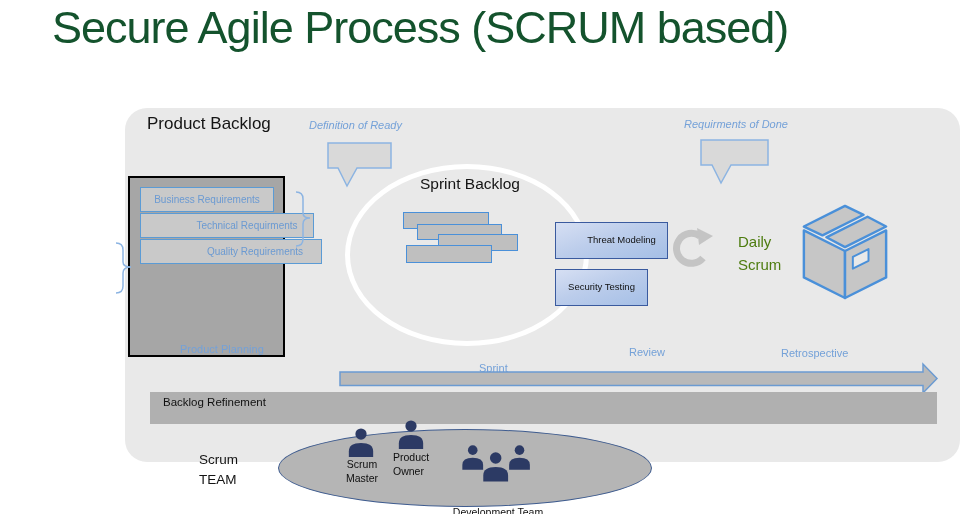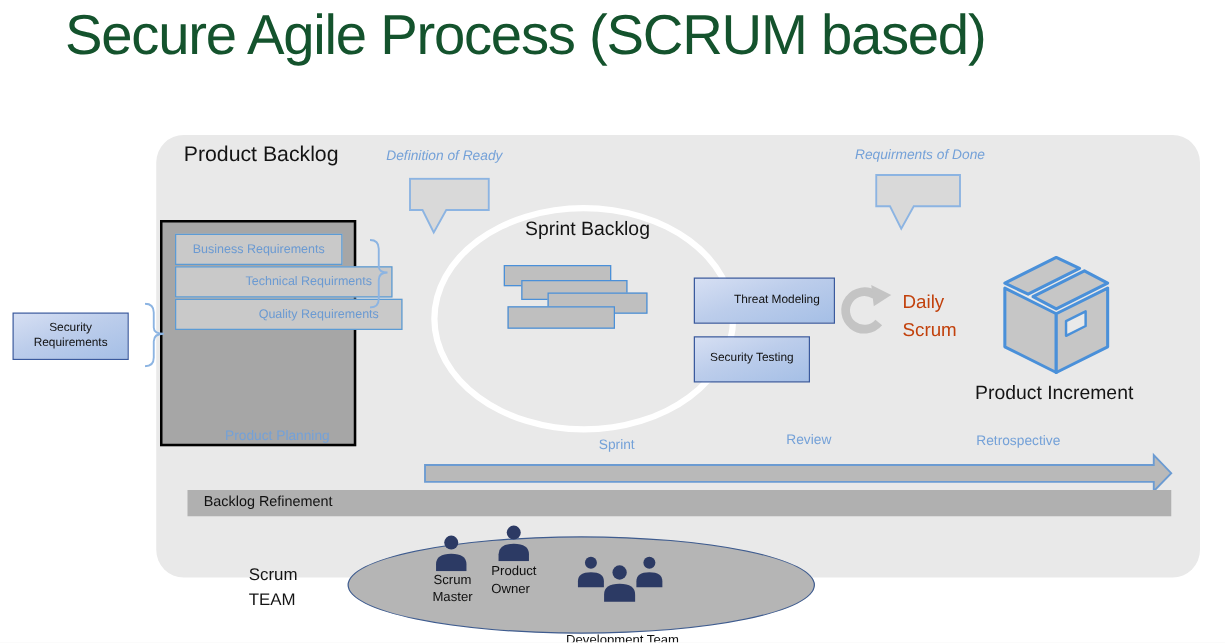--- a/index.html
+++ b/index.html
@@ -14,23 +14,23 @@
   .req-item{position:absolute;left:10px;width:132px;height:23px;background:#c9c9c9;border:1px solid #5b9bd5;
             color:#6b9ad2;font-size:10px;display:flex;align-items:center;justify-content:center;text-align:center;}
   .grad-box{background:linear-gradient(160deg,#d6dff3 0%,#bccdeb 45%,#a5bfe6 100%);border:1.5px solid #3a5a9e;
             display:flex;align-items:center;justify-content:center;text-align:center;color:#101010;
             font-size:9.5px;line-height:1.3;}
   .blue-label{color:#74a1d8;font-size:11px;font-style:italic;}
   .white-ellipse{left:345px;top:164px;width:234px;height:172px;border:5px solid #ffffff;border-radius:50%;}
   .sb-heading{left:420px;top:175px;font-size:15.5px;color:#141414;}
   .card{position:absolute;background:#bfbfbf;border:1.5px solid #4a90d9;}
   .stage{font-size:11px;color:#74a1d8;}
-  .refinement-bar{left:150px;top:392px;width:787px;height:21px;background:#b0b0b0;
+  .refinement-bar{left:150px;top:392px;width:787px;height:32px;background:#b0b0b0;
                   font-size:11.5px;color:#111;line-height:21px;padding-left:13px;box-sizing:border-box;}
-  .daily-label{left:722px;top:230px;font-size:15px;line-height:23px;color:#c2410c;}
+  .daily-label{left:738px;top:230px;font-size:15px;line-height:23px;color:#4d7c0f;}
   .pi-label{left:780px;top:306px;font-size:15.5px;color:#141414;}
   .team-label{left:199px;top:450px;font-size:13.5px;line-height:1.45;color:#141414;}
   .team-ellipse{left:278px;top:429px;width:372px;height:76px;background:#b5b5b5;
                 border:1.5px solid #3f5c8f;border-radius:50%;}
   .member-label{font-size:10.5px;color:#0f0f0f;line-height:1.35;}
 </style>
 </head>
 <body>
 
 <div class="canvas">
@@ -43,22 +43,20 @@
   <div class="abs pb-box">
     <div class="req-item" style="top:9px;">Business Requirements</div>
     <div class="req-item" style="top:35px;padding-left:40px;">Technical Requirments</div>
     <div class="req-item" style="top:61px;padding-left:48px;">Quality Requirements</div>
   </div>
 
   <svg class="abs" style="left:295px;top:191px;" width="16" height="56" viewBox="0 0 16 56">
     <path d="M1,1 Q8,1 8,8 L8,22 Q8,27 15,27 Q8,27 8,33 L8,48 Q8,55 1,55" fill="none" stroke="#8cb4e2" stroke-width="1.5"></path>
   </svg>
 
-  <div class="abs grad-box pre" style="left:10px;top:250px;width:91px;height:36px;">Security
-Requirements</div>
 
   <svg class="abs" style="left:115px;top:242px;" width="18" height="52" viewBox="0 0 18 52">
     <path d="M1,1 Q8,1 8,8 L8,20 Q8,25 16,25 Q8,25 8,31 L8,44 Q8,51 1,51" fill="none" stroke="#8cb4e2" stroke-width="1.5"></path>
   </svg>
 
   <div class="abs blue-label" style="left:309px;top:119px;">Definition of Ready</div>
   <svg class="abs" style="left:327px;top:142px;" width="66" height="46" viewBox="0 0 66 46">
     <path d="M1,1 H64 V26 H30 L20,44 L11,26 H1 Z" fill="#d9d9d9" stroke="#8cb4e2" stroke-width="1.5"></path>
   </svg>
 
@@ -87,24 +85,23 @@
 
   <svg class="abs" style="left:798px;top:200px;" width="94" height="102" viewBox="0 0 96 104">
     <g fill="#c6c6c6" stroke="#4a90d9" stroke-width="2.5" stroke-linejoin="round">
       <polygon points="48,6 67,15 25,36 6,27"></polygon>
       <polygon points="71,17 90,27 48,48 29,38"></polygon>
       <polygon points="6,31 48,52 48,100 6,79"></polygon>
       <polygon points="48,52 90,31 90,79 48,100"></polygon>
       <polygon points="56,58 72,50 72,62 56,70" fill="#e9e9e9" stroke-width="2"></polygon>
     </g>
   </svg>
-  <div class="abs pi-label">Product Increment</div>
 
   <div class="abs stage" style="left:180px;top:343px;">Product Planning</div>
-  <div class="abs stage" style="left:479px;top:350px;">Sprint</div>
+  <div class="abs stage" style="left:479px;top:362px;">Sprint</div>
   <div class="abs stage" style="left:629px;top:346px;">Review</div>
   <div class="abs stage" style="left:781px;top:347px;">Retrospective</div>
 
   <svg class="abs" style="left:339px;top:361px;" width="600" height="34" viewBox="0 0 600 34">
     <polygon points="1,11 584,11 584,3 598,17.5 584,32 584,24.5 1,24.5" fill="#b9b9b9" stroke="#6b9bd2" stroke-width="1.5"></polygon>
   </svg>
 
   <div class="abs refinement-bar">Backlog Refinement</div>
 
   <div class="abs pre team-label">Scrum

